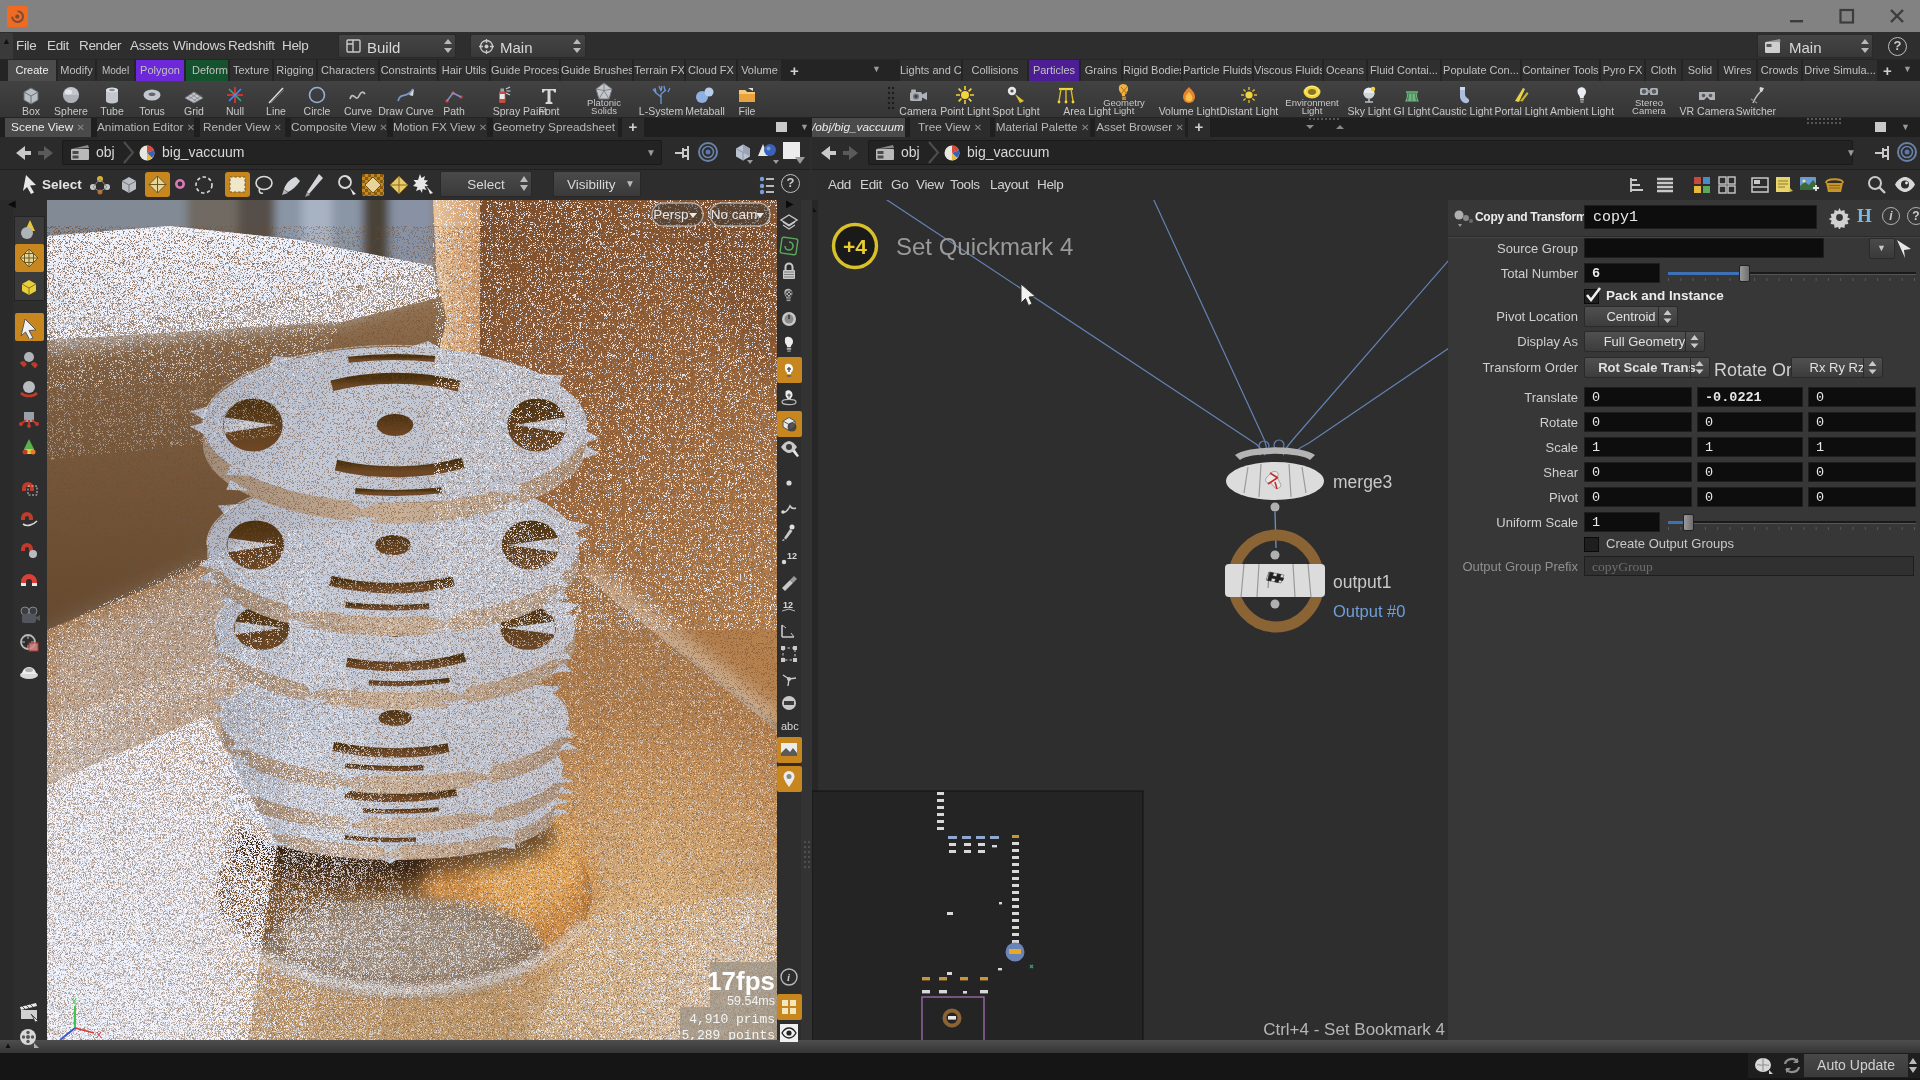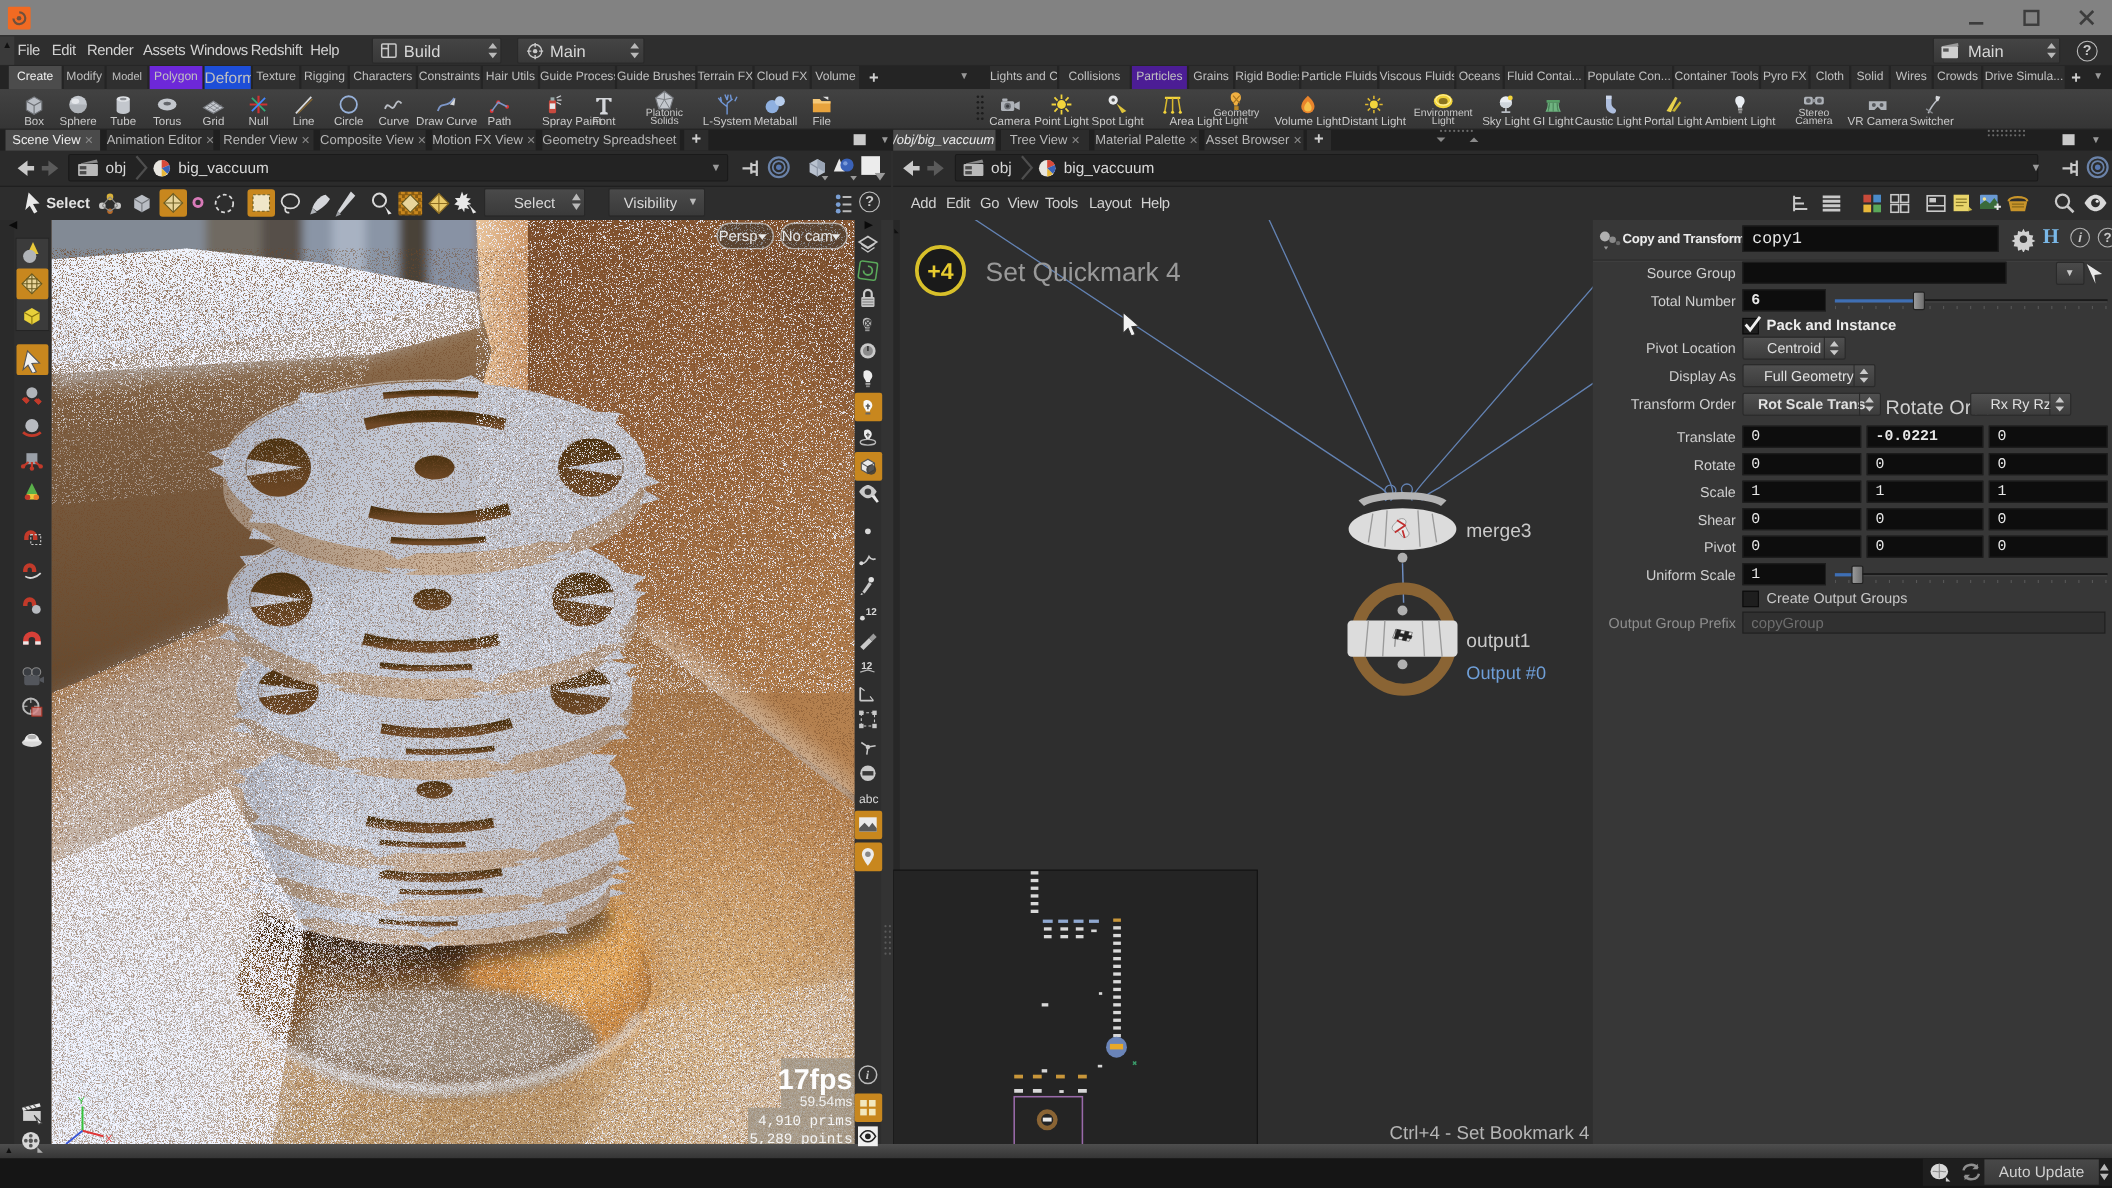--- a/index.html
+++ b/index.html
@@ -843,21 +843,21 @@
         <rect x="196.8" y="0" width="1" height="3" fill="#585858"></rect>
         <rect x="209.1" y="0" width="1" height="3" fill="#585858"></rect>
         <rect x="221.4" y="0" width="1" height="3" fill="#585858"></rect>
         <rect x="233.7" y="0" width="1" height="3" fill="#585858"></rect>
         <rect x="246" y="0" width="1" height="3" fill="#585858"></rect>
       </svg>
       <div class="abs" style="left:235px;top:314px;width:11px;height:17px;background:linear-gradient(90deg,#9a9a9a,#6e6e6e);border:1px solid #222;border-radius:2px"></div>
       <div class="abs" style="left:136px;top:337px;width:15px;height:15px;background:#1e1e1e;border:1px solid #0a0a0a"></div>
       <div class="tx" style="left:158px;top:336px;font-size:13px;color:#c9c9c9">Create Output Groups</div>
       <div class="tx" style="left:0;top:359px;width:130px;text-align:right;font-size:13px;color:#8f8f8f">Output Group Prefix</div>
-      <div class="tx" style="left:136px;top:356px;width:330px;height:20px;background:#303030;border:1px solid #1e1e1e;font-family:Liberation Sans, sans-serif;font-size:13.5px;line-height:19px;padding-left:7px;color:#6e6e6e">copyGroup</div>
+      <div class="tx" style="left:136px;top:356px;width:330px;height:20px;background:#303030;border:1px solid #1e1e1e;font-family:Liberation Serif, serif;font-size:13.5px;line-height:19px;padding-left:7px;color:#6e6e6e">copyGroup</div>
     </div>
 
 <div class="abs" style="left:0;top:1040px;width:1920px;height:13px;background:linear-gradient(#4e4e4e,#353535)"></div>
 <div class="tx" style="left:4px;top:1041px;color:#0e0e0e;font-size:8px">▲</div>
 <div class="abs" style="left:0;top:1053px;width:1920px;height:27px;background:#151515"></div>
 <div class="abs" style="left:1748px;top:1053px;width:172px;height:25px;background:#1e1e1e"></div>
 <svg class="abs" style="left:1753px;top:1056px" width="22" height="20" viewBox="0 0 22 20">
       <ellipse cx="10" cy="9" rx="8" ry="7" fill="#d8d8d8"></ellipse>
       <path d="M4 9c2-1 4 1 6 0s4 1 6 0M10 2v13" stroke="#8a8a8a" stroke-width="1" fill="none"></path>
       <path d="M16 14l4 4h-4z" fill="#cfcfcf"></path>
@@ -868,21 +868,21 @@
     </svg>
 <div class="abs" style="left:1804px;top:1054px;width:104px;height:23px;background:linear-gradient(#484848,#3a3a3a);color:#d0d0d0;font-size:14px;text-align:center;line-height:23px">Auto Update</div>
 <svg class="abs" style="left:1908px;top:1057px" width="10" height="17" viewBox="0 0 10 17">
       <path d="M5 1 9 7H1z M5 16 1 10h8z" fill="#b9b9b9"></path>
     </svg>
 
 <div class="tx" style="left:8px;top:60px;width:48px;height:21px;line-height:21px;text-align:center;font-size:11px;overflow:hidden;color:#f0f0f0;background:#4c4c4c">Create</div>
     <div class="tx" style="left:58px;top:60px;width:37px;height:21px;line-height:21px;text-align:center;font-size:11px;overflow:hidden;color:#c0c0c0;background:#2f2f2f">Modify</div>
     <div class="tx" style="left:97px;top:60px;width:37px;height:21px;line-height:21px;text-align:center;font-size:10px;overflow:hidden;color:#c0c0c0;background:#2f2f2f">Model</div>
     <div class="tx" style="left:136px;top:60px;width:48px;height:21px;line-height:21px;text-align:center;font-size:11px;overflow:hidden;color:#c0c0c0;background:#6d28d9">Polygon</div>
-    <div class="tx" style="left:186px;top:60px;width:42px;height:21px;line-height:21px;text-align:left;font-size:14px;overflow:hidden;color:#c0c0c0;background:#1d4ed8">Deform</div>
+    <div class="tx" style="left:186px;top:60px;width:42px;height:21px;line-height:21px;text-align:right;font-size:11px;overflow:hidden;color:#c0c0c0;background:#14532d">Deform</div>
     <div class="tx" style="left:230px;top:60px;width:42px;height:21px;line-height:21px;text-align:center;font-size:11px;overflow:hidden;color:#c0c0c0;background:#2f2f2f">Texture</div>
     <div class="tx" style="left:274px;top:60px;width:42px;height:21px;line-height:21px;text-align:center;font-size:11px;overflow:hidden;color:#c0c0c0;background:#2f2f2f">Rigging</div>
     <div class="tx" style="left:318px;top:60px;width:60px;height:21px;line-height:21px;text-align:center;font-size:11px;overflow:hidden;color:#c0c0c0;background:#2f2f2f">Characters</div>
     <div class="tx" style="left:380px;top:60px;width:57px;height:21px;line-height:21px;text-align:center;font-size:11px;overflow:hidden;color:#c0c0c0;background:#2f2f2f">Constraints</div>
     <div class="tx" style="left:439px;top:60px;width:50px;height:21px;line-height:21px;text-align:center;font-size:11px;overflow:hidden;color:#c0c0c0;background:#2f2f2f">Hair Utils</div>
     <div class="tx" style="left:491px;top:60px;width:68px;height:21px;line-height:21px;text-align:center;font-size:11px;overflow:hidden;color:#c0c0c0;background:#2f2f2f">Guide Process</div>
     <div class="tx" style="left:561px;top:60px;width:71px;height:21px;line-height:21px;text-align:center;font-size:11px;overflow:hidden;color:#c0c0c0;background:#2f2f2f">Guide Brushes</div>
     <div class="tx" style="left:634px;top:60px;width:50px;height:21px;line-height:21px;text-align:center;font-size:11px;overflow:hidden;color:#c0c0c0;background:#2f2f2f">Terrain FX</div>
     <div class="tx" style="left:686px;top:60px;width:50px;height:21px;line-height:21px;text-align:center;font-size:11px;overflow:hidden;color:#c0c0c0;background:#2f2f2f">Cloud FX</div>
     <div class="tx" style="left:738px;top:60px;width:43px;height:21px;line-height:21px;text-align:center;font-size:11px;overflow:hidden;color:#c0c0c0;background:#2f2f2f">Volume</div>

